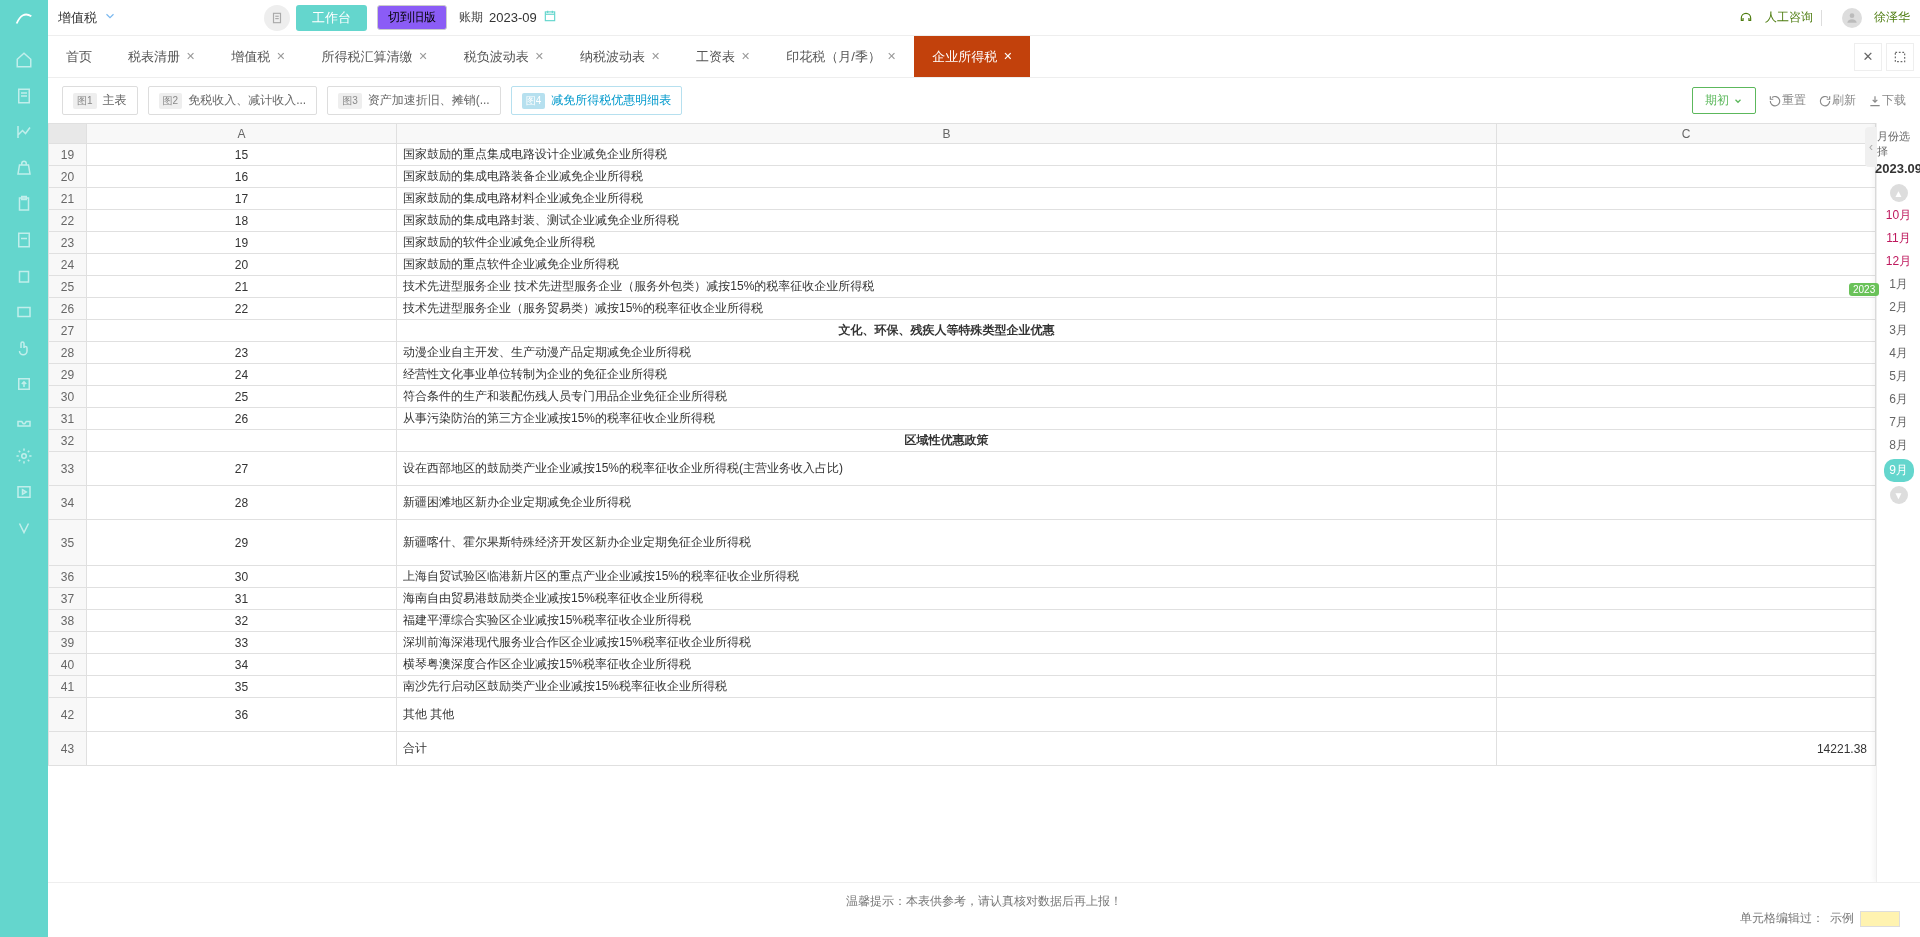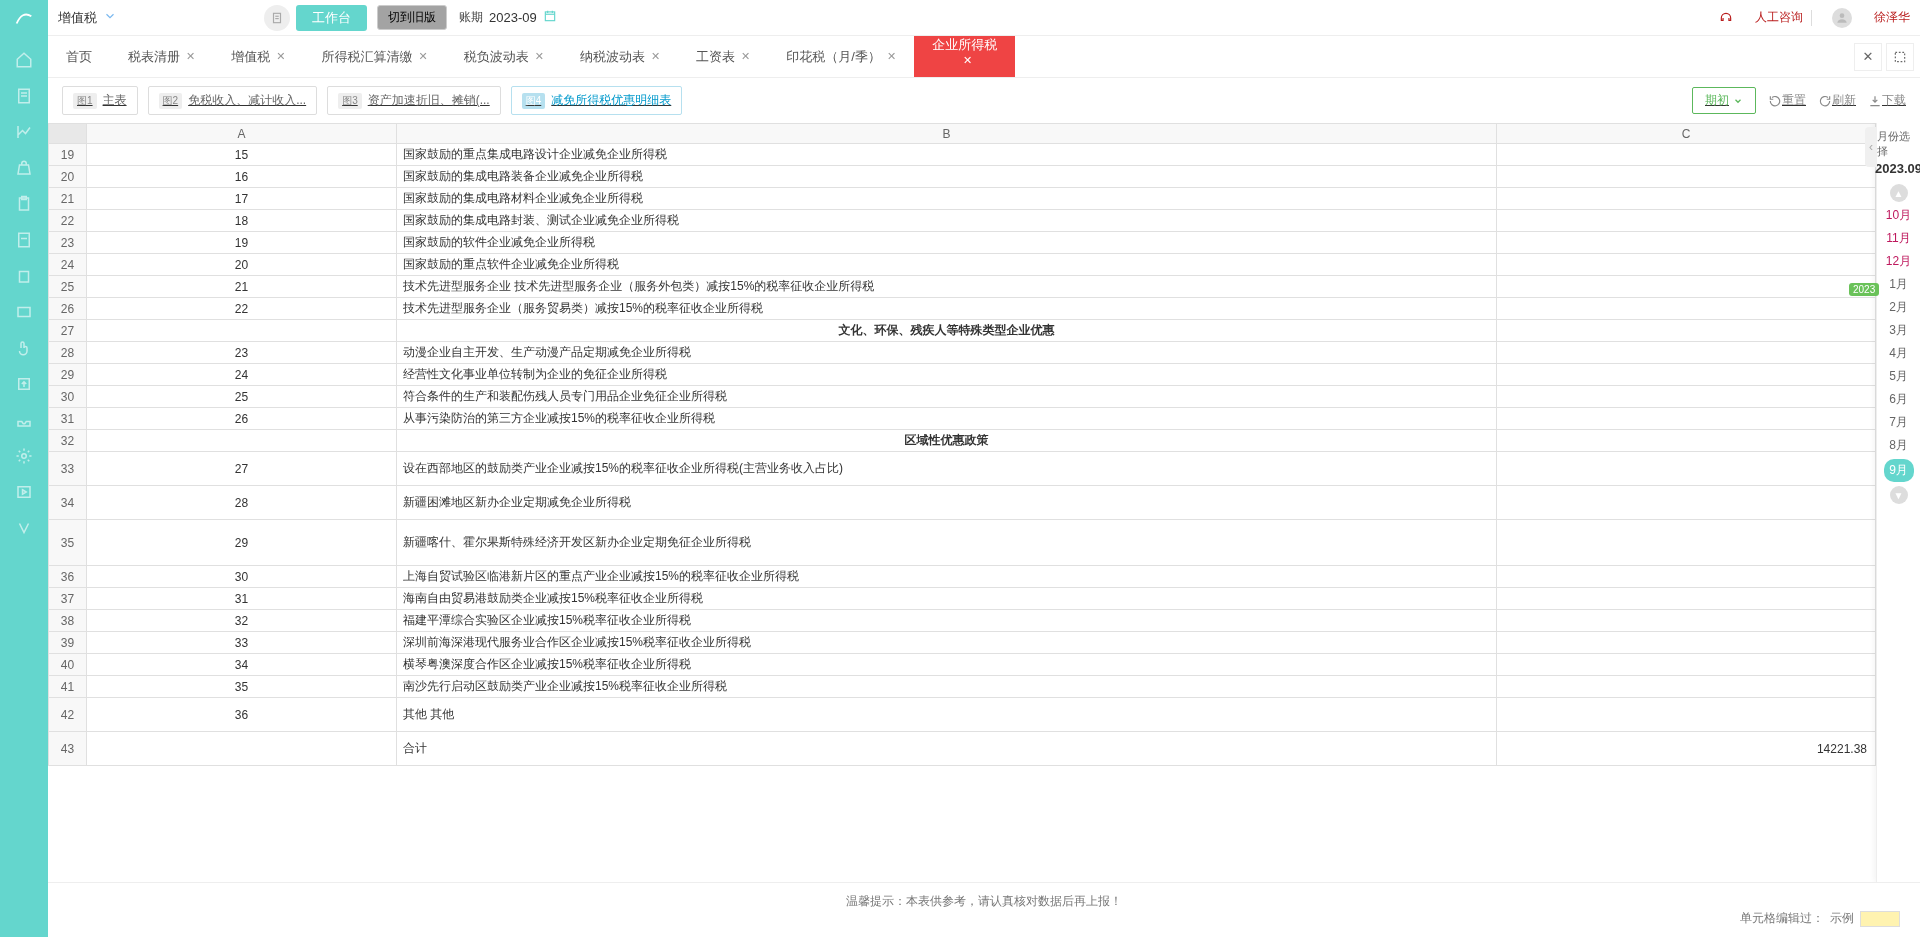--- a/index.html
+++ b/index.html
@@ -14,39 +14,39 @@
 
 
 .main { flex: 1; display: flex; flex-direction: column; background: #fff; position: relative; }
 
 
 .topbar { height: 36px; background: #fff; display: flex; align-items: center; padding: 0 10px; border-bottom: 1px solid #eee; }
 .topbar .dropdown { display: flex; align-items: center; gap: 6px; color: #333; width: 200px; }
 .topbar .dropdown .chev { color: #7ab8ef; }
 .topbar .circle-btn { width: 26px; height: 26px; border-radius: 50%; background: #eee; display: flex; align-items: center; justify-content: center; margin: 0 6px; color: #aaa; }
 .topbar .btn-primary { background: #64d6cd; color: #fff; border: none; padding: 4px 16px; border-radius: 3px; cursor: pointer; font-size: 13px; }
-.topbar .btn-outline { background: #a3a3a3; border: 1px solid #ccc; padding: 3px 10px; border-radius: 3px; cursor: pointer; font-size: 12px; margin-left: 10px; }
+.topbar .btn-outline { background: #8b5cf6; border: 1px solid #ccc; padding: 3px 10px; border-radius: 3px; cursor: pointer; font-size: 12px; margin-left: 10px; }
 .topbar .period-label { margin-left: 12px; color: #404040; font-size: 12px; }
 .topbar .period-val { margin-left: 6px; color: #333; font-size: 13px; }
 .topbar .cal-icon { margin-left: 6px; color: #64d6cd; }
 .topbar .spacer { flex: 1; }
-.topbar .right-item { display: flex; align-items: center; gap: 22px; color: #b91c1c; font-size: 12px; margin-left: 12px; cursor: pointer; }
+.topbar .right-item { display: flex; align-items: center; gap: 12px; color: #4d7c0f; font-size: 12px; margin-left: 12px; cursor: pointer; }
 .topbar .avatar { width: 20px; height: 20px; border-radius: 50%; background: #ddd; display: inline-flex; align-items: center; justify-content: center; }
 
 
 .tabs-row { height: 42px; background: #fff; display: flex; align-items: stretch; border-bottom: 1px solid #eee; position: relative; }
 .tab { display: flex; align-items: center; padding: 0 18px; color: #555; font-size: 13px; cursor: pointer; position: relative; }
 .tab .close { margin-left: 6px; color: #999; font-size: 11px; }
-.tab.active { background: #ef4444; color: #fff; flex-direction: column; }
+.tab.active { background: #c2410c; color: #fff; }
 .tab.active .close { color: #fff; }
 .tabs-right { margin-left: auto; display: flex; align-items: center; padding-right: 6px; gap: 4px; }
 .tabs-right .icon-btn { width: 28px; height: 28px; display: flex; align-items: center; justify-content: center; cursor: pointer; color: #666; border: 1px solid #eee; }
 
 
-.subtabs-row { display: flex; align-items: center; padding: 8px 14px; gap: 10px; background: #fff; text-decoration: underline; }
+.subtabs-row { display: flex; align-items: center; padding: 8px 14px; gap: 10px; background: #fff; }
 .sub-btn { display: flex; align-items: center; gap: 6px; border: 1px solid #ddd; background: #fff; padding: 5px 10px; font-size: 12px; color: #666; cursor: pointer; border-radius: 2px; }
 .sub-btn .badge { background: #eee; color: #888; font-size: 10px; padding: 1px 4px; border-radius: 2px; }
 .sub-btn.active { color: #0099cc; border-color: #b6e0ef; }
 .sub-btn.active .badge { background: #b6e0ef; color: #fff; }
 .subtabs-right { margin-left: auto; display: flex; align-items: center; gap: 12px; }
 .btn-initial { border: 1px solid #5cb85c; color: #5cb85c; background: #fff; padding: 4px 12px; display: flex; align-items: center; gap: 4px; cursor: pointer; border-radius: 2px; font-size: 12px; }
 .action-link { display: flex; align-items: center; color: #888; font-size: 12px; cursor: pointer; }
 
 
 .sheet-wrap { flex: 1; display: flex; overflow: hidden; }

